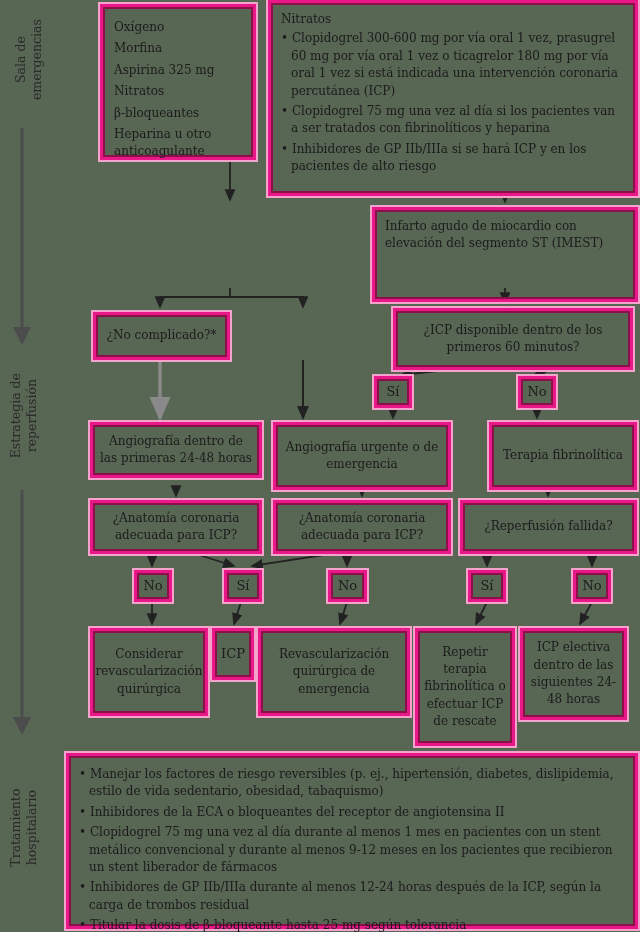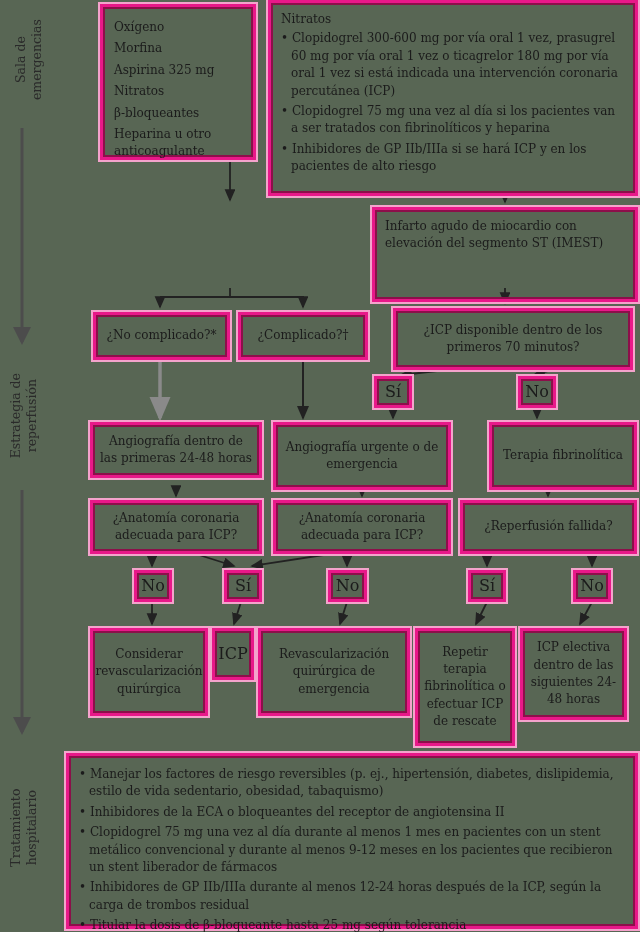--- a/index.html
+++ b/index.html
@@ -16,21 +16,21 @@
     position:absolute;
     box-sizing:border-box;
     border:3px solid #e81889;
     box-shadow:0 0 0 2px #f4a3cc, inset 0 0 0 2px #8c0f4a;
     background:transparent;
     padding:8px 10px;
     font-size:12px;
     line-height:1.45;
   }
   .node.center{display:flex;align-items:center;justify-content:center;text-align:center;padding:0 6px;}
-  .node.small{display:flex;align-items:center;justify-content:center;text-align:center;padding:2px;font-size:16px;}
+  .node.small{display:flex;align-items:center;justify-content:center;text-align:center;padding:2px;font-size:13px;}
   .node .t{margin-bottom:2px;}
   .bullet{padding-left:10px;text-indent:-10px;margin-bottom:3px;}
   .row{margin-bottom:4px;}
   .vlabel{
     position:absolute;
     transform:rotate(-90deg);
     transform-origin:center;
     text-align:center;
     white-space:pre-line;
     font-size:12.5px;
@@ -119,22 +119,21 @@
     <div>
         <div class="bullet">• Clopidogrel 300-600 mg por vía oral 1 vez, prasugrel 60 mg por vía oral 1 vez o ticagrelor 180 mg por vía oral 1 vez si está indicada una intervención coronaria percutánea (ICP)</div>
         <div class="bullet">• Clopidogrel 75 mg una vez al día si los pacientes van a ser tratados con fibrinolíticos y heparina</div>
         <div class="bullet">• Inhibidores de GP IIb/IIIa si se hará ICP y en los pacientes de alto riesgo</div>
       </div>
   </div>
 
   <div class="node" style="left:372px;top:207px;width:266px;height:95px;">Infarto agudo de miocardio con elevación del segmento ST (IMEST)</div>
 
   <div class="node center" style="left:93px;top:312px;width:137px;height:48px;">¿No complicado?*</div>
-  <div class="node center" style="left:238px;top:312px;width:130px;height:48px;">¿Complicado?†</div>
-  <div class="node center" style="left:393px;top:308px;width:240px;height:62px;">¿ICP disponible dentro de los primeros 70 minutos?</div>
+  <div class="node center" style="left:393px;top:308px;width:240px;height:62px;">¿ICP disponible dentro de los primeros 60 minutos?</div>
 
   <div class="node small" style="left:374px;top:376px;width:38px;height:32px;">Sí</div>
   <div class="node small" style="left:518px;top:376px;width:38px;height:32px;">No</div>
 
   <div class="node center" style="left:90px;top:422px;width:172px;height:56px;">Angiografía dentro de las primeras 24-48 horas</div>
   <div class="node center" style="left:273px;top:422px;width:178px;height:68px;">Angiografía urgente o de emergencia</div>
   <div class="node center" style="left:489px;top:422px;width:148px;height:68px;">Terapia fibrinolítica</div>
 
   <div class="node center" style="left:90px;top:500px;width:172px;height:54px;">¿Anatomía coronaria adecuada para ICP?</div>
   <div class="node center" style="left:273px;top:500px;width:178px;height:54px;">¿Anatomía coronaria adecuada para ICP?</div>

